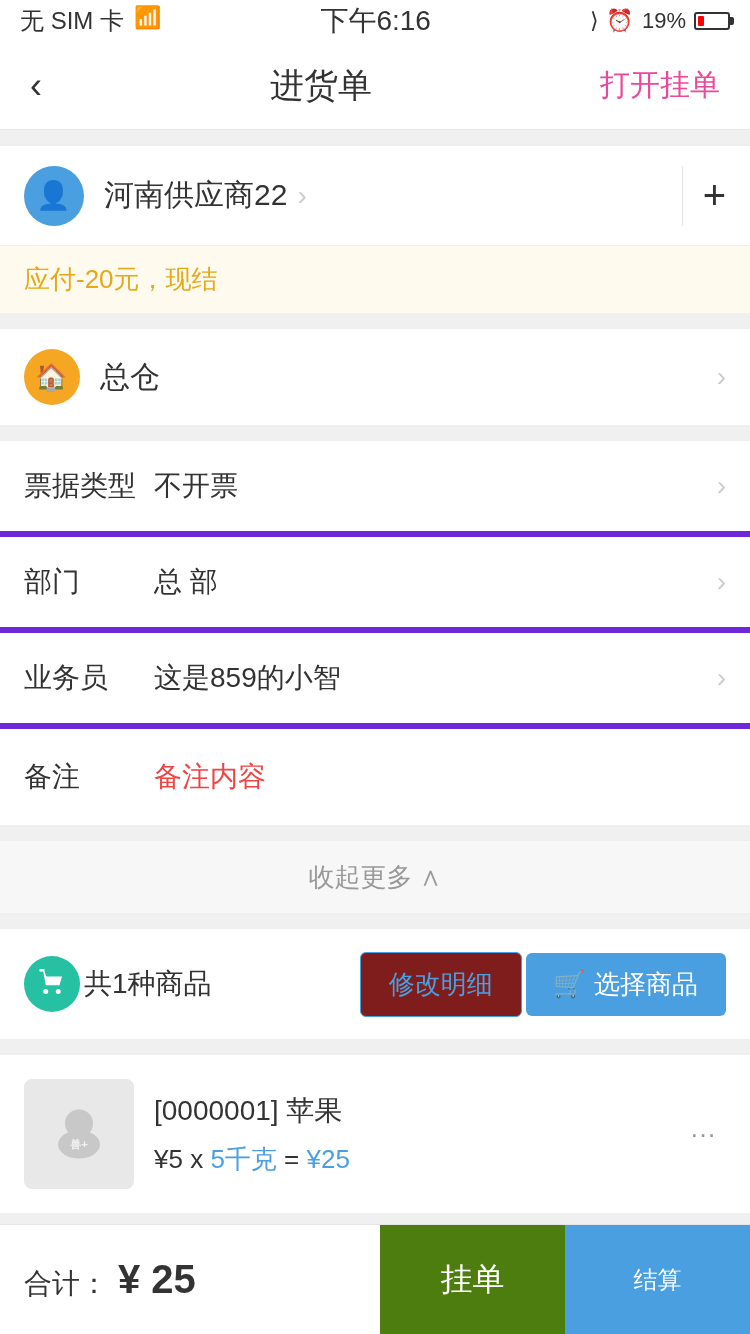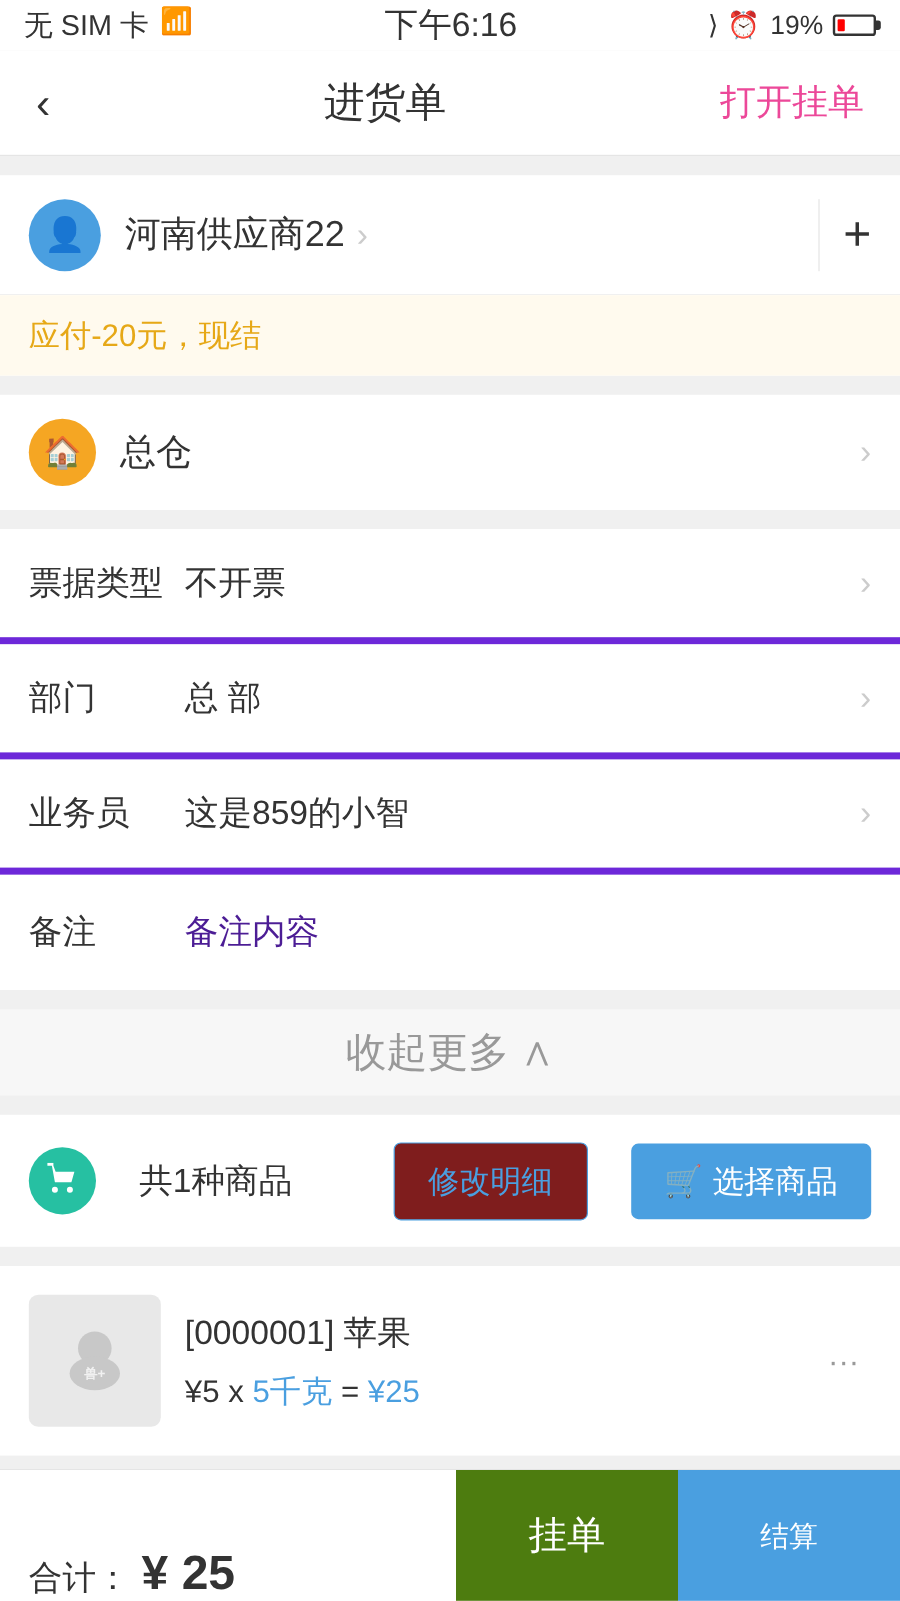--- a/index.html
+++ b/index.html
@@ -120,38 +120,38 @@
     }
     .form-row:last-child { border-bottom: none; }
     .form-label {
       font-size: 28px; color: #333;
       width: 120px; flex-shrink: 0;
     }
     .form-value {
       flex: 1; font-size: 28px; color: #333; padding-left: 10px;
     }
     .form-placeholder {
-      flex: 1; font-size: 28px; color: #4c1d95; padding-left: 10px;
+      flex: 1; font-size: 28px; color: #ef4444; padding-left: 10px;
     }
 
     
     .collapse-row {
       background: #f7f7f7;
       display: flex; align-items: center; justify-content: center;
       height: 72px;
-      font-size: 34px; color: #999;
+      font-size: 26px; color: #999;
       cursor: pointer;
     }
 
     
     .products-header {
       background: #fff;
       display: flex; align-items: center;
       padding: 0 24px; height: 110px;
-      gap: 36px;
+      gap: 4px;
     }
     .products-icon {
       width: 56px; height: 56px; border-radius: 50%;
       background: #26c0a2;
       display: flex; align-items: center; justify-content: center;
       color: #fff; font-size: 22px; flex-shrink: 0;
     }
     .products-count { flex: 1; font-size: 28px; color: #333; }
     .btn-outline {
       border: 1px solid #4a9fe0; color: #4a9fe0;
@@ -197,21 +197,21 @@
       position: fixed;
       bottom: 0; left: 0; width: 750px;
       height: 110px;
       display: flex;
       background: #fff;
       border-top: 1px solid #e5e5e5;
     }
     .bottom-total {
       flex: 1;
       display: flex; flex-direction: column;
-      justify-content: flex-end;
+      justify-content: center;
       padding: 0 24px;
     }
     .total-row {
       display: flex; align-items: baseline; gap: 10px;
     }
     .total-label { font-size: 28px; color: #333; }
     .total-amount { font-size: 40px; font-weight: bold; color: #333; }
     .total-count { font-size: 24px; color: #999; margin-top: 4px; }
     .btn-hang {
       width: 185px;

